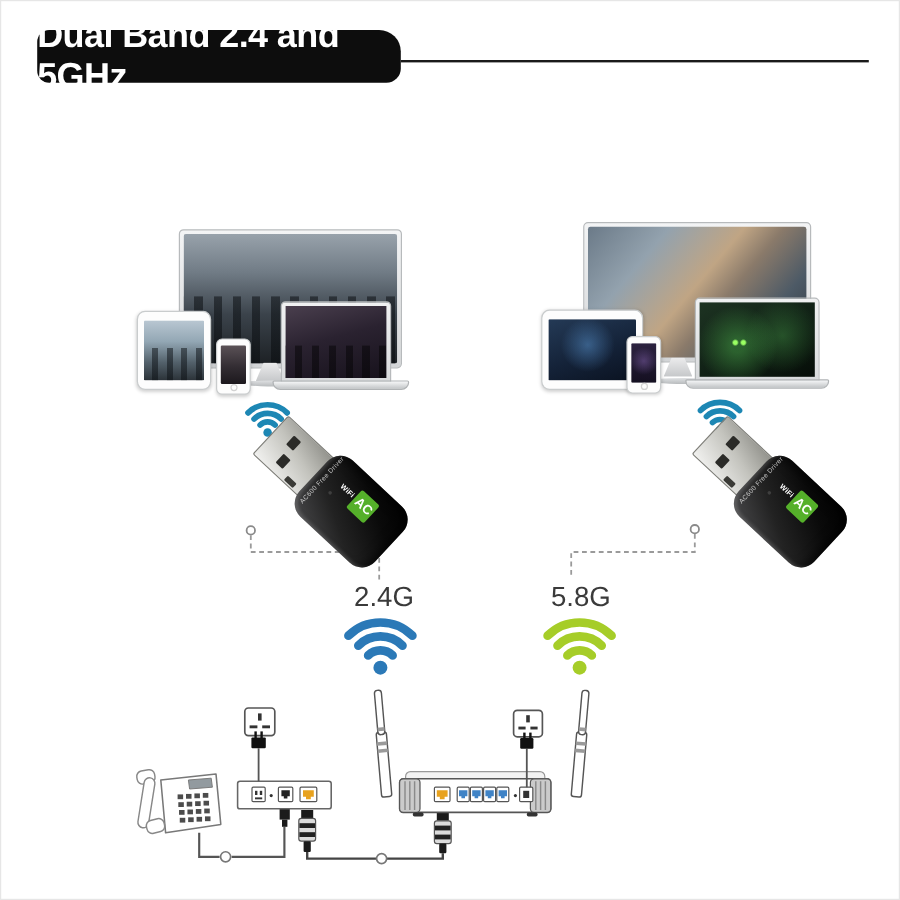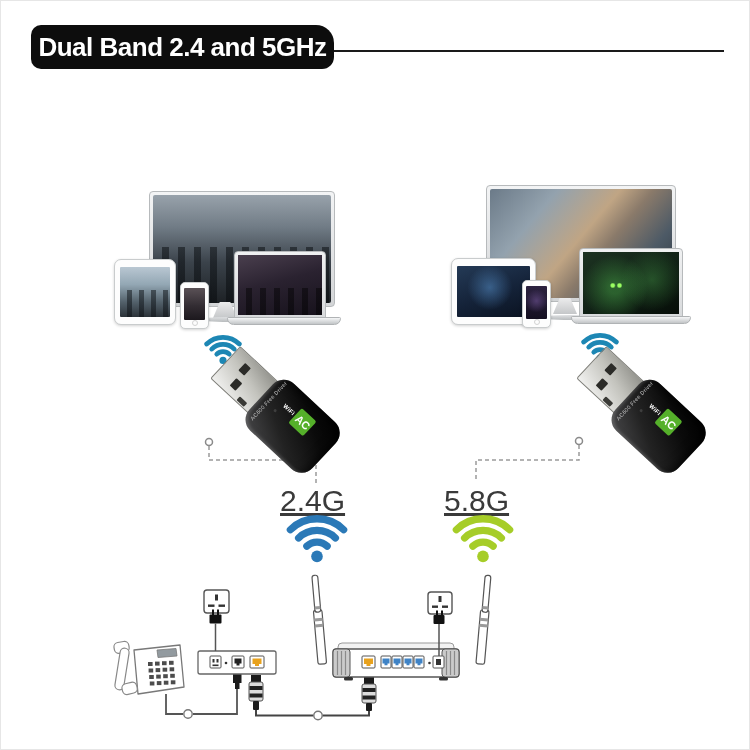--- a/index.html
+++ b/index.html
@@ -6,21 +6,21 @@
   #stage{
     position:relative;width:748px;height:748px;margin:0;
     background:#fff;border:1px solid #e6e6e6;overflow:hidden;
     font-family:"Liberation Sans", sans-serif;
   }
   
   .banner{
     position:absolute;left:30px;top:24px;width:303px;height:44px;
     background:#0d0d0d;border-radius:10px 18px 12px 10px;
     display:flex;align-items:center;justify-content:center;
-    color:#fff;font-size:26px;font-weight:bold;letter-spacing:-0.5px;
+    color:#fff;font-size:30px;font-weight:bold;letter-spacing:-0.5px;
   }
   .banner-rule{position:absolute;left:333px;top:49px;width:390px;height:2px;background:#1a1a1a;}
   
   .features{position:absolute;left:63px;top:93px;color:#1c1c1c;font-weight:bold;
     font-size:20px;letter-spacing:-0.5px;line-height:33px;white-space:nowrap;}
   
   .monitor{position:absolute;background:linear-gradient(#f3f4f5,#d3d5d7);
     border:1px solid #b7babc;border-radius:4px;padding:3px;z-index:1;}
   .monitor .screen{width:100%;height:100%;border-radius:2px;}
   .stand{position:absolute;background:linear-gradient(#ececed,#c5c7c9);
@@ -86,21 +86,21 @@
   .adapter-edge-text{position:absolute;top:5px;left:9px;font-size:5.5px;color:#c9c9c9;
     letter-spacing:.3px;white-space:nowrap;}
   .adapter-led{position:absolute;left:30px;top:18px;width:3px;height:3px;border-radius:50%;background:#3e3e3e;}
   .adapter-badge-group{position:absolute;right:5px;top:30px;display:flex;align-items:center;
     transform:rotate(90deg);}
   .badge-wifi{font-size:6px;color:#fff;font-weight:bold;letter-spacing:.2px;margin-right:2px;}
   .badge-ac{width:20px;height:20px;background:#55b02a;color:#fff;font-weight:bold;font-size:11px;
     display:flex;align-items:center;justify-content:center;border-radius:2px;}
   
   .dash-layer{position:absolute;left:0;top:428px;z-index:2;}
-  .band-label{position:absolute;width:80px;font-size:30px;color:#3a3a3a;text-decoration:underline;}
+  .band-label{position:absolute;width:80px;text-align:center;font-size:23px;color:#3a3a3a;}
   .label-24{left:279px;top:483px;}
   .label-58{left:443px;top:483px;}
   .bigwifi-24{left:285px;top:509px;}
   .bigwifi-58{left:451px;top:509px;}
   .smallwifi-left{left:203px;top:331px;}
   .smallwifi-right{left:580px;top:329px;}
   
   .bottom-diagram{position:absolute;left:95px;top:565px;}
 </style>
 </head>

